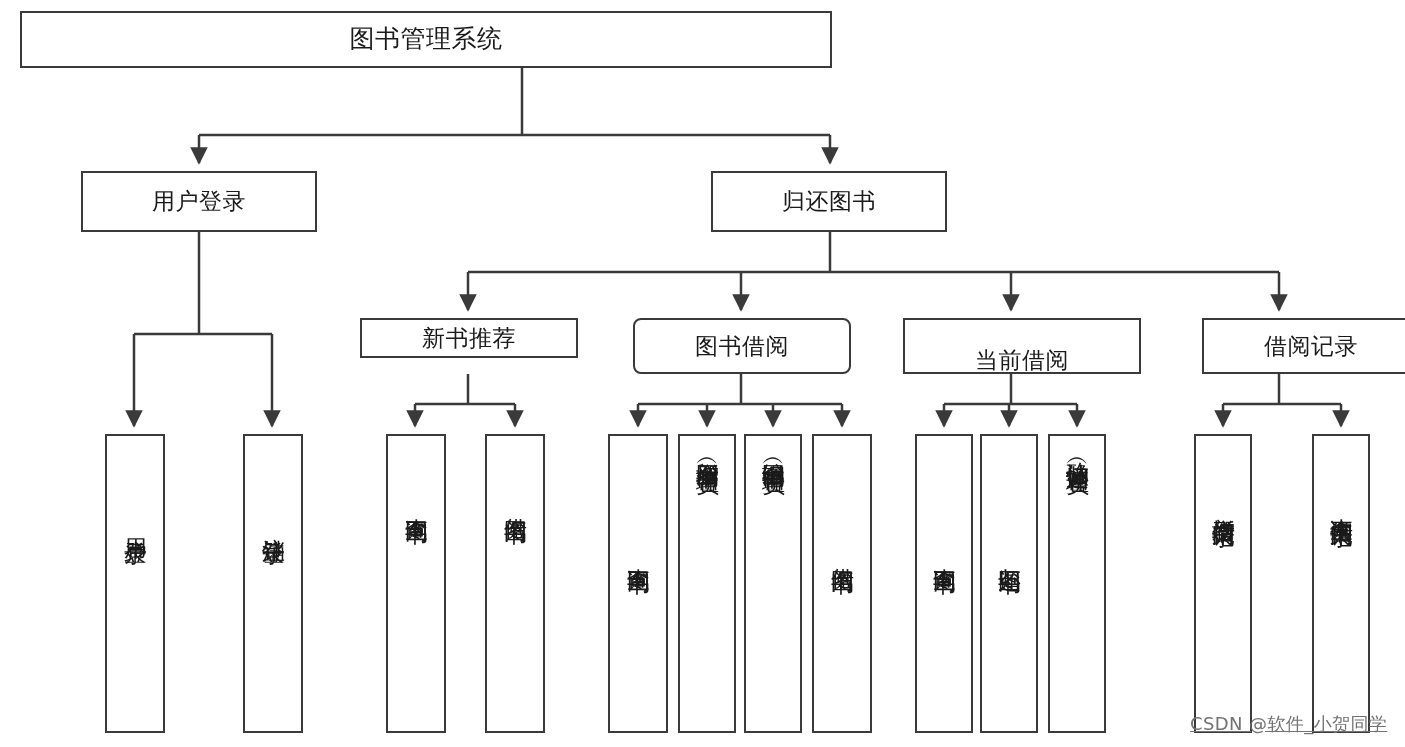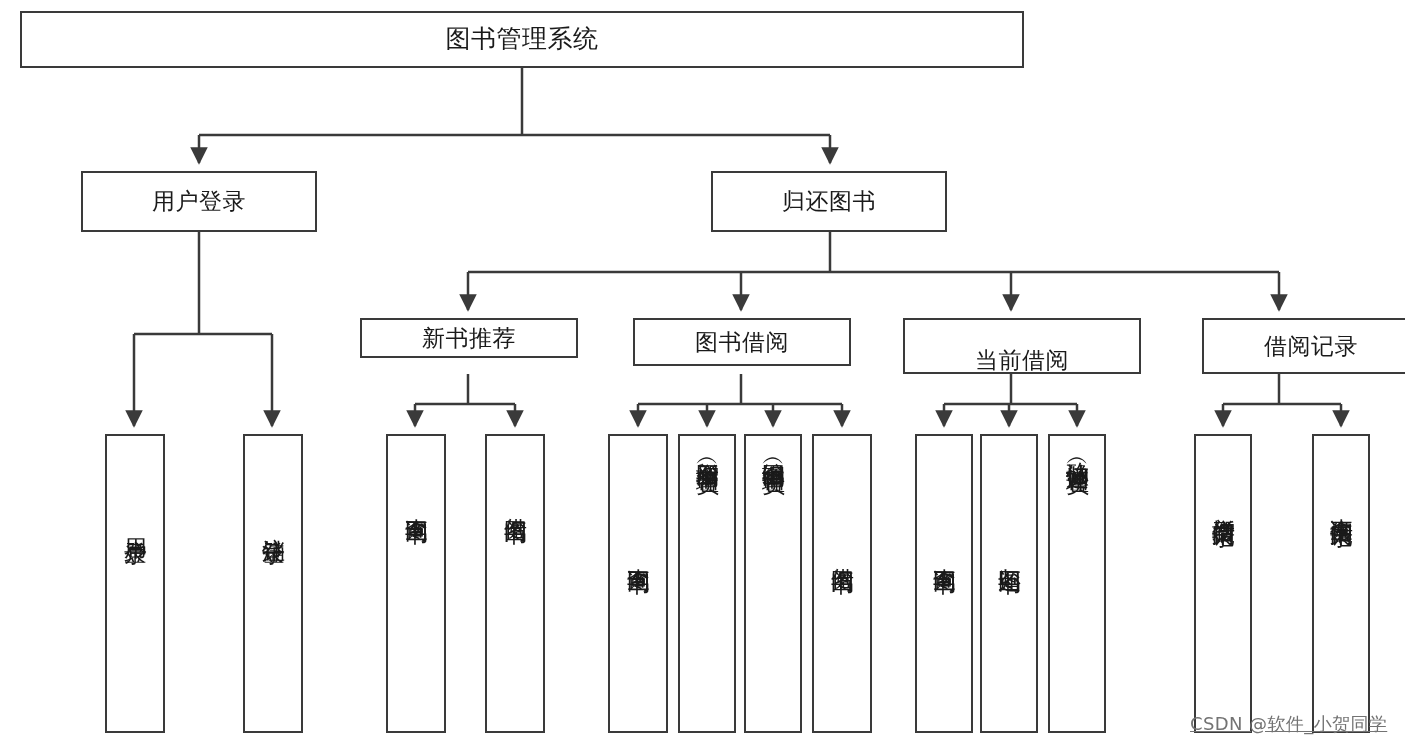--- a/index.html
+++ b/index.html
@@ -126,35 +126,35 @@
       <path d="M 1009 404 L 1009 426" marker-end="url(#arrow)"></path>
       <path d="M 1077 404 L 1077 426" marker-end="url(#arrow)"></path>
 
       <path d="M 1279 374 L 1279 404"></path>
       <path d="M 1223 404 L 1341 404"></path>
       <path d="M 1223 404 L 1223 426" marker-end="url(#arrow)"></path>
       <path d="M 1341 404 L 1341 426" marker-end="url(#arrow)"></path>
     </g>
   </svg>
 
-  <div class="node node-root" style="left:20px; top:11px; width:1004px; height:57px;">
+  <div class="node node-root" style="left:20px; top:11px; width:812px; height:57px;">
     <span class="label">图书管理系统</span>
   </div>
 
   <div class="node node-l2" style="left:81px; top:171px; width:236px; height:61px;">
     <span class="label">用户登录</span>
   </div>
   <div class="node node-l2" style="left:711px; top:171px; width:236px; height:61px;">
     <span class="label">归还图书</span>
   </div>
 
   <div class="node node-l3" style="left:360px; top:318px; width:218px; height:40px;">
     <span class="label">新书推荐</span>
   </div>
-  <div class="node node-l3" style="left:633px; top:318px; width:218px; height:48px;">
+  <div class="node node-l3" style="left:633px; top:318px; width:218px; height:56px;border-radius:8px;">
     <span class="label">图书借阅</span>
   </div>
   <div class="node node-l3" style="left:903px; top:318px; width:238px; height:56px;align-items:flex-end;">
     <span class="label">当前借阅</span>
   </div>
   <div class="node node-l3" style="left:1170px; top:318px; width:218px; height:56px;margin-left:32px;">
     <span class="label">借阅记录</span>
   </div>
 
   <div class="node node-leaf mid" style="left:105px; top:434px; width:60px; height:299px;">

